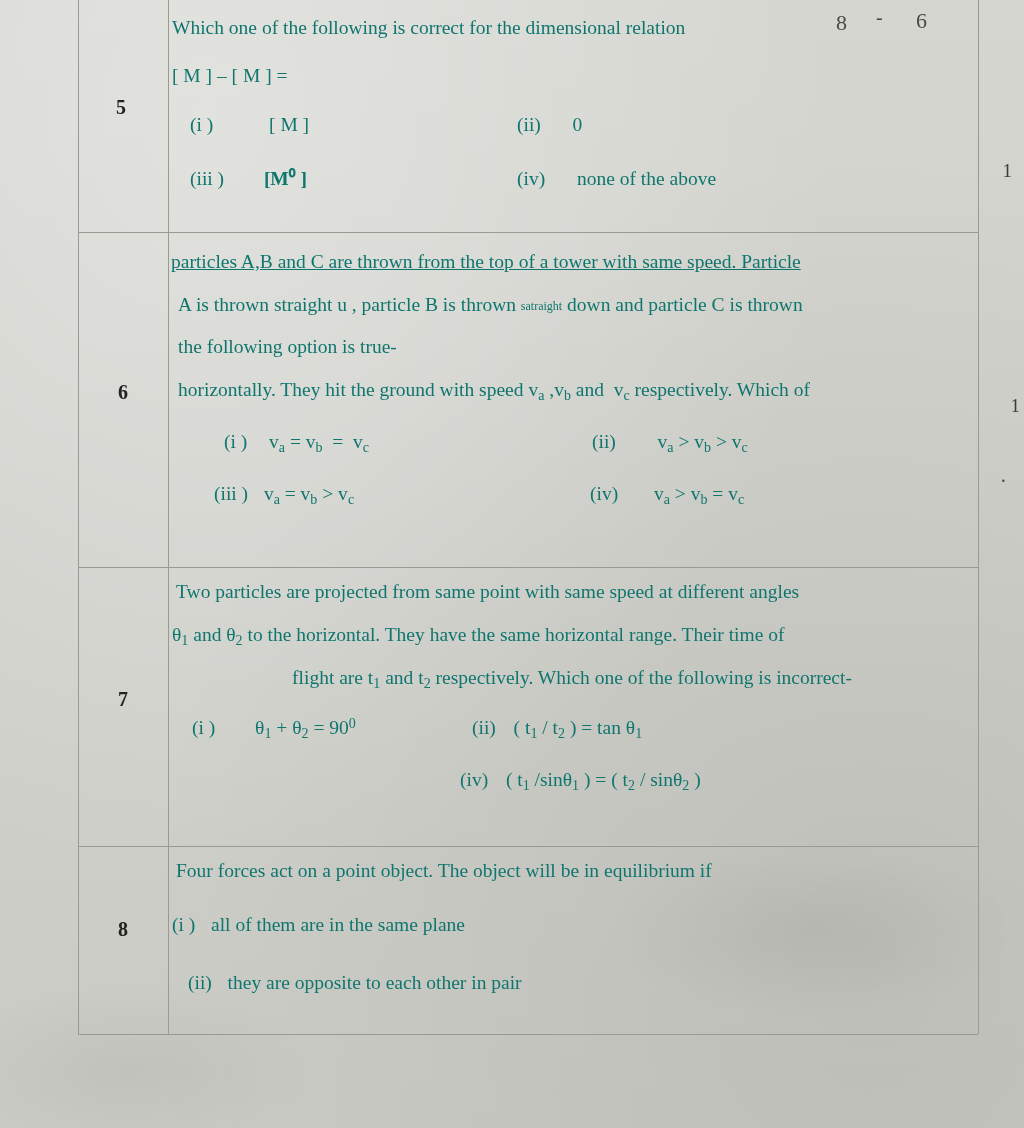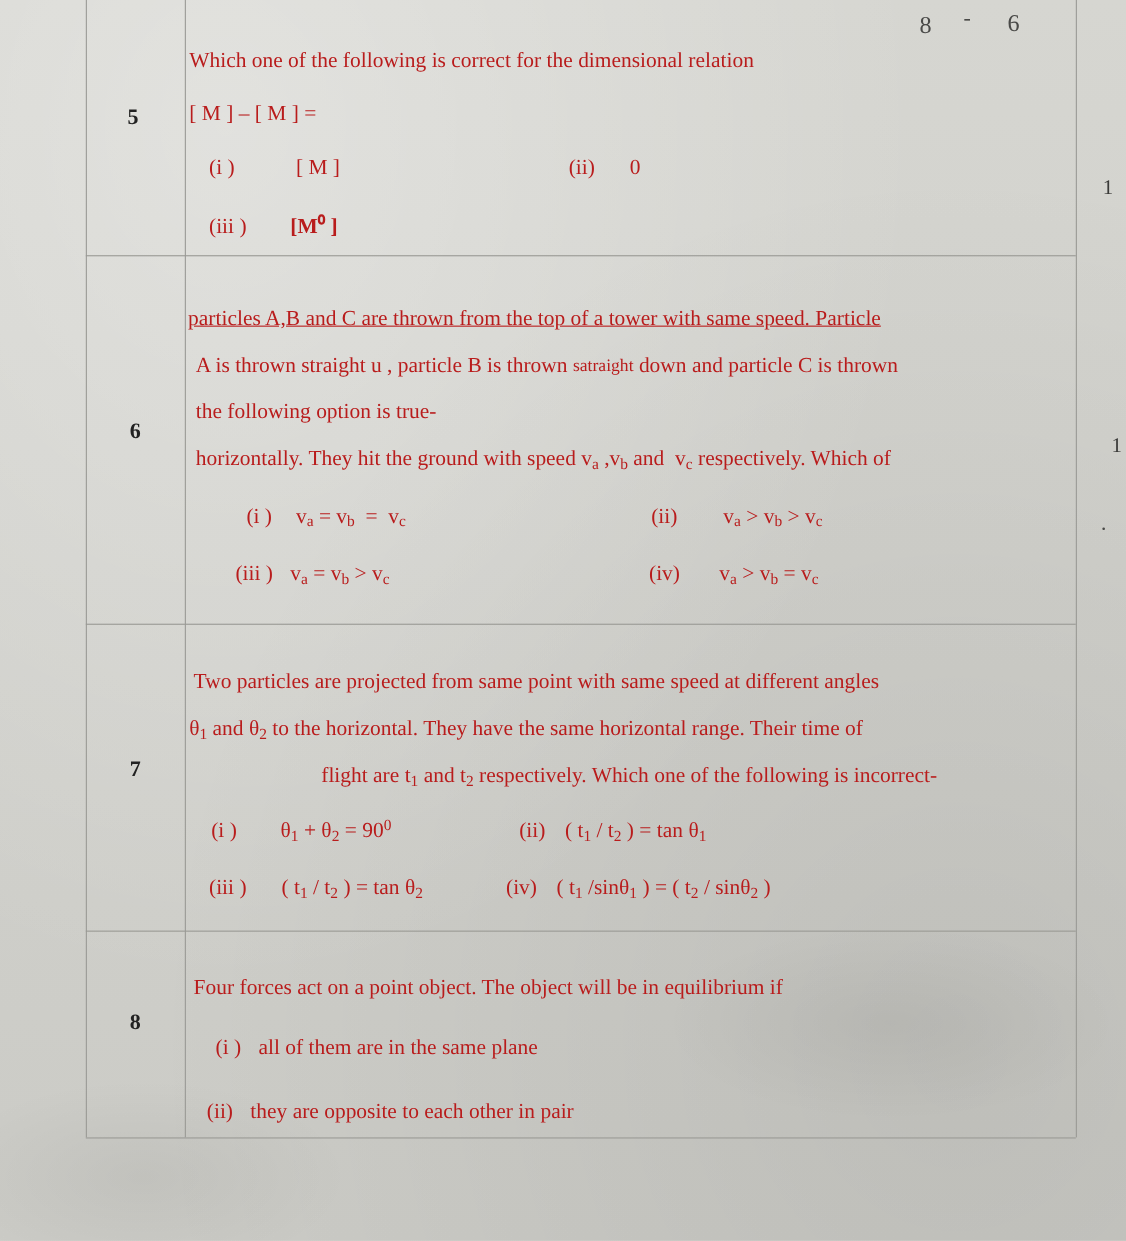--- a/index.html
+++ b/index.html
@@ -46,22 +46,21 @@
     font-weight: bold;
     font-size: 20px;
     color: #222;
   }
   .qbody {
     position: absolute;
     left: 172px;
     width: 800px;
     font-size: 19.5px;
     line-height: 1.62;
-    color: #b91c1c;
-    margin-top: 28px;
+    color: #0f766e;
   }
   .qline {
     white-space: nowrap;
   }
   .opts {
     display: block;
   }
   .optrow {
     position: relative;
     height: 40px;
@@ -75,21 +74,21 @@
   .lbl { display: inline-block; }
   sub {
     font-size: 0.72em;
     vertical-align: -0.25em;
   }
   sup {
     font-size: 0.72em;
     vertical-align: 0.45em;
   }
   .tiny {
-    font-size: 16px;
+    font-size: 12px;
     vertical-align: 0.05em;
   }
   .edge-num {
     position: absolute;
     right: 10px;
     font-size: 19px;
     color: #3a3a38;
   }
   .scribble {
     position: absolute;
@@ -154,20 +153,25 @@
           <span style="display:inline-block; width:22px;"></span>
           <span>0</span>
         </div>
       </div>
       <div class="optrow" style="margin-top:14px;">
         <div class="opt opt-a">
           <span class="lbl">(iii )</span>
           <span style="display:inline-block; width:30px;"></span>
           <span style="font-weight:bold;">[M⁰ ]</span>
         </div>
+        <div class="opt opt-b">
+          <span class="lbl">(iv)</span>
+          <span style="display:inline-block; width:22px;"></span>
+          <span>none of the above</span>
+        </div>
       </div>
     </div>
   </div>
 
   <div class="rownum" style="left:118px; top:381px;">6</div>
   <div class="qbody" style="top:246px;">
     <div class="qline" style="margin-left:-1px;text-decoration:underline;">particles A,B and C are thrown from the top of a tower with same speed. Particle</div>
     <div class="qline" style="margin-top:11px; margin-left:6px;">
       A is thrown straight u , particle B is thrown <span class="tiny">satraight</span> down and particle C is thrown
     </div>
@@ -219,40 +223,35 @@
           <span style="display:inline-block; width:30px;"></span>
           <span>θ<sub>1</sub> + θ<sub>2</sub> = 90<sup>0</sup></span>
         </div>
         <div class="opt" style="left:300px;">
           <span class="lbl">(ii)</span>
           <span style="display:inline-block; width:8px;"></span>
           <span>( t<sub>1</sub> / t<sub>2</sub> ) = tan θ<sub>1</sub></span>
         </div>
       </div>
       <div class="optrow" style="margin-top:12px;">
-        <div class="opt" style="left:18px;">
-          <span class="lbl">(iii )</span>
-          <span style="display:inline-block; width:22px;"></span>
-          <span>( t<sub>1</sub> / t<sub>2</sub> ) = tan θ<sub>2</sub></span>
-        </div>
         <div class="opt" style="left:288px;">
           <span class="lbl">(iv)</span>
           <span style="display:inline-block; width:8px;"></span>
           <span>( t<sub>1</sub> /sinθ<sub>1</sub> ) = ( t<sub>2</sub> / sinθ<sub>2</sub> )</span>
         </div>
       </div>
     </div>
   </div>
 
   <div class="rownum" style="left:118px; top:918px;">8</div>
   <div class="qbody" style="top:855px;">
     <div class="qline" style="margin-left:4px;">Four forces act on a point object. The object will be in equilibrium if</div>
     <div class="opts" style="margin-top:22px;">
       <div class="optrow">
-        <div class="opt" style="left:24px;">
+        <div class="opt" style="left:0;">
           <span class="lbl">(i )</span>
           <span style="display:inline-block; width:6px;"></span>
           <span>all of them are in the same plane</span>
         </div>
       </div>
       <div class="optrow" style="margin-top:18px;">
         <div class="opt" style="left:16px;">
           <span class="lbl">(ii)</span>
           <span style="display:inline-block; width:6px;"></span>
           <span>they are opposite to each other in pair</span>

